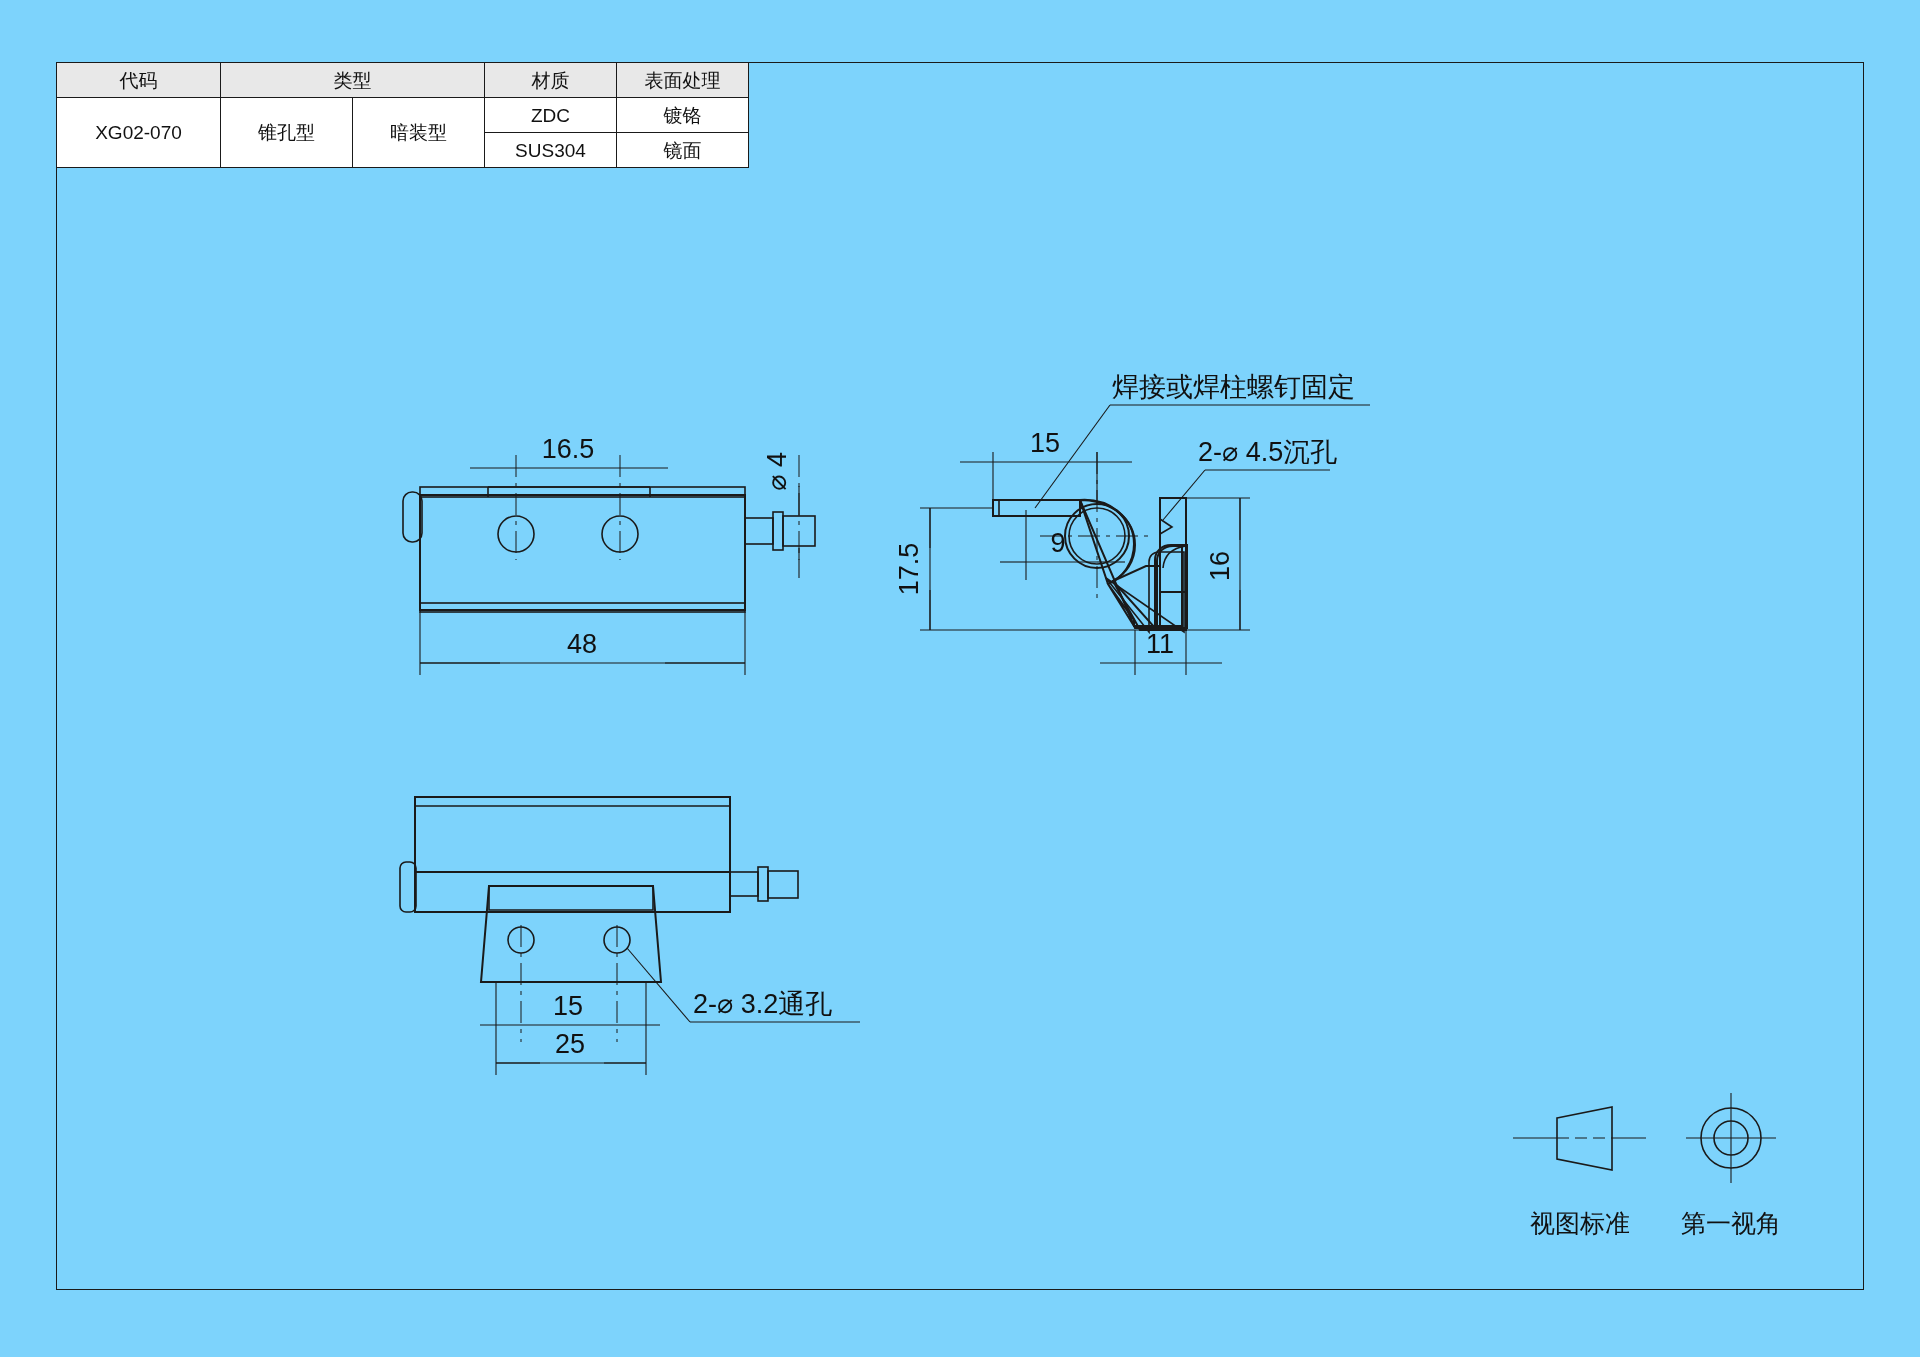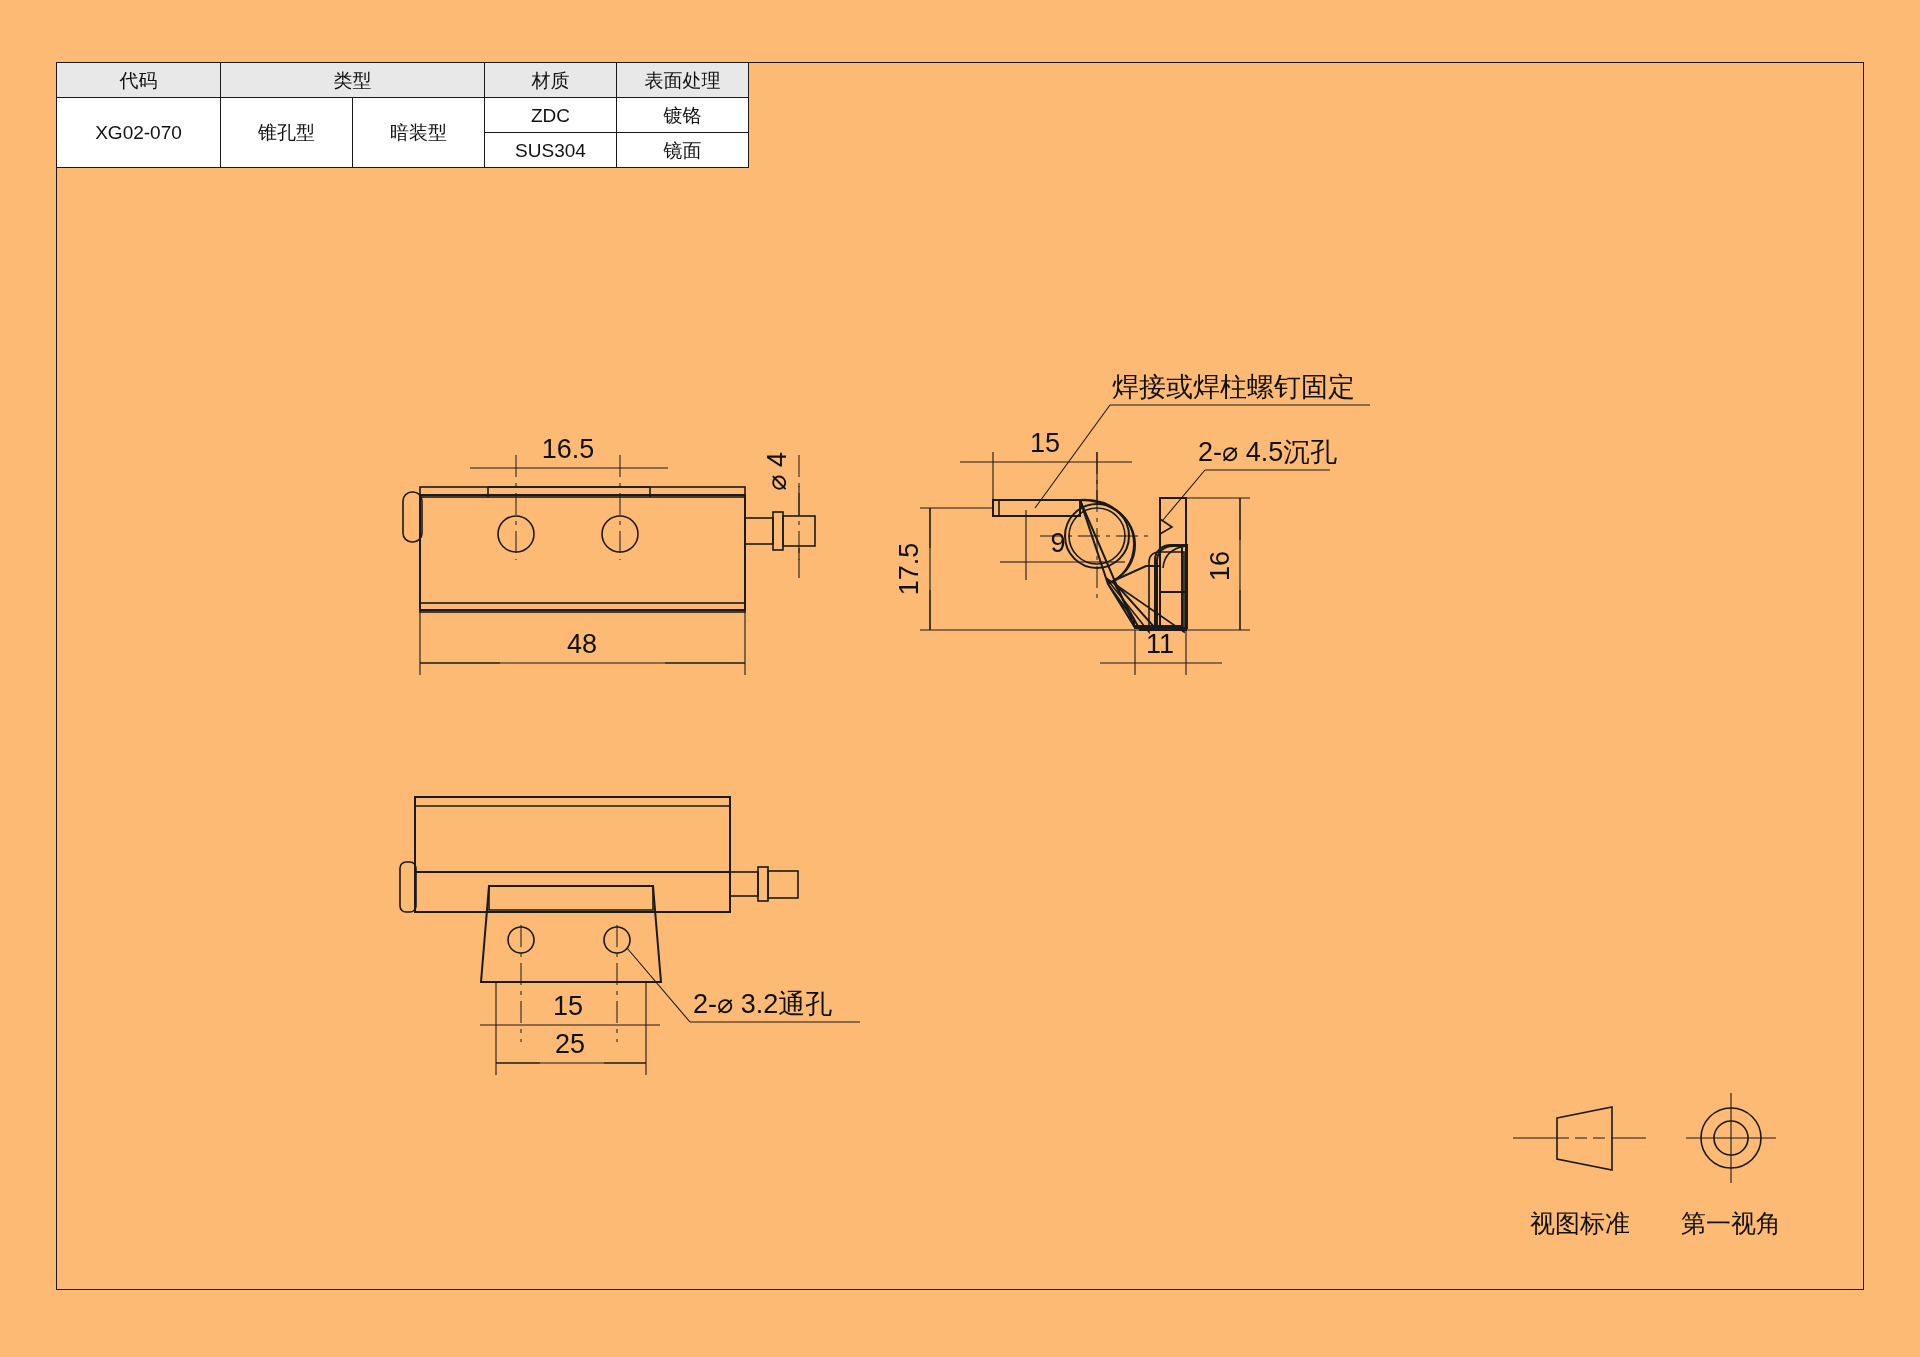--- a/index.html
+++ b/index.html
@@ -7,21 +7,21 @@
     padding: 0;
     background: #ffffff;
   }
   body {
     font-family: "Liberation Sans", "DejaVu Sans", sans-serif;
   }
   #sheet {
     position: relative;
     width: 1920px;
     height: 1357px;
-    background: #fdba74;
+    background: #7dd3fc;
     overflow: hidden;
   }
   
   #frame {
     position: absolute;
     left: 56px;
     top: 62px;
     width: 1808px;
     height: 1228px;
     border: 1.5px solid #1a1a1a;

